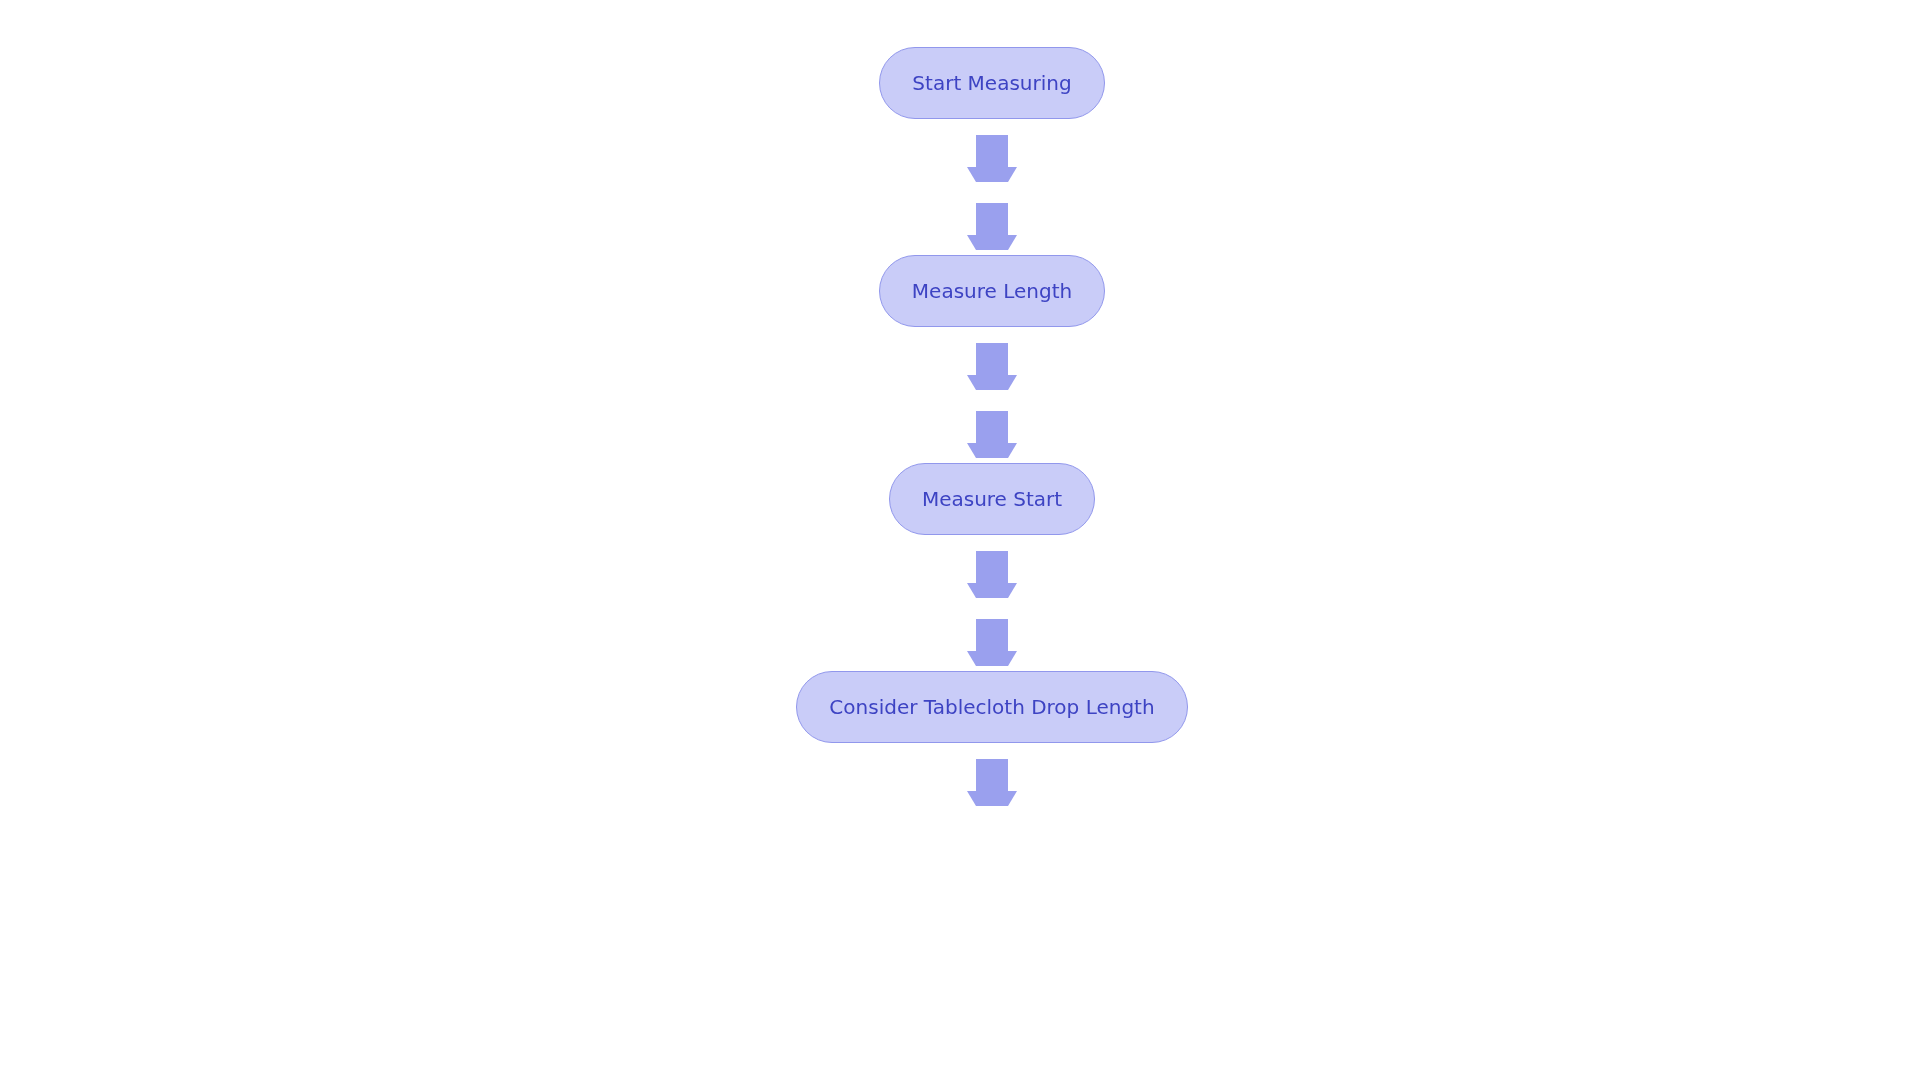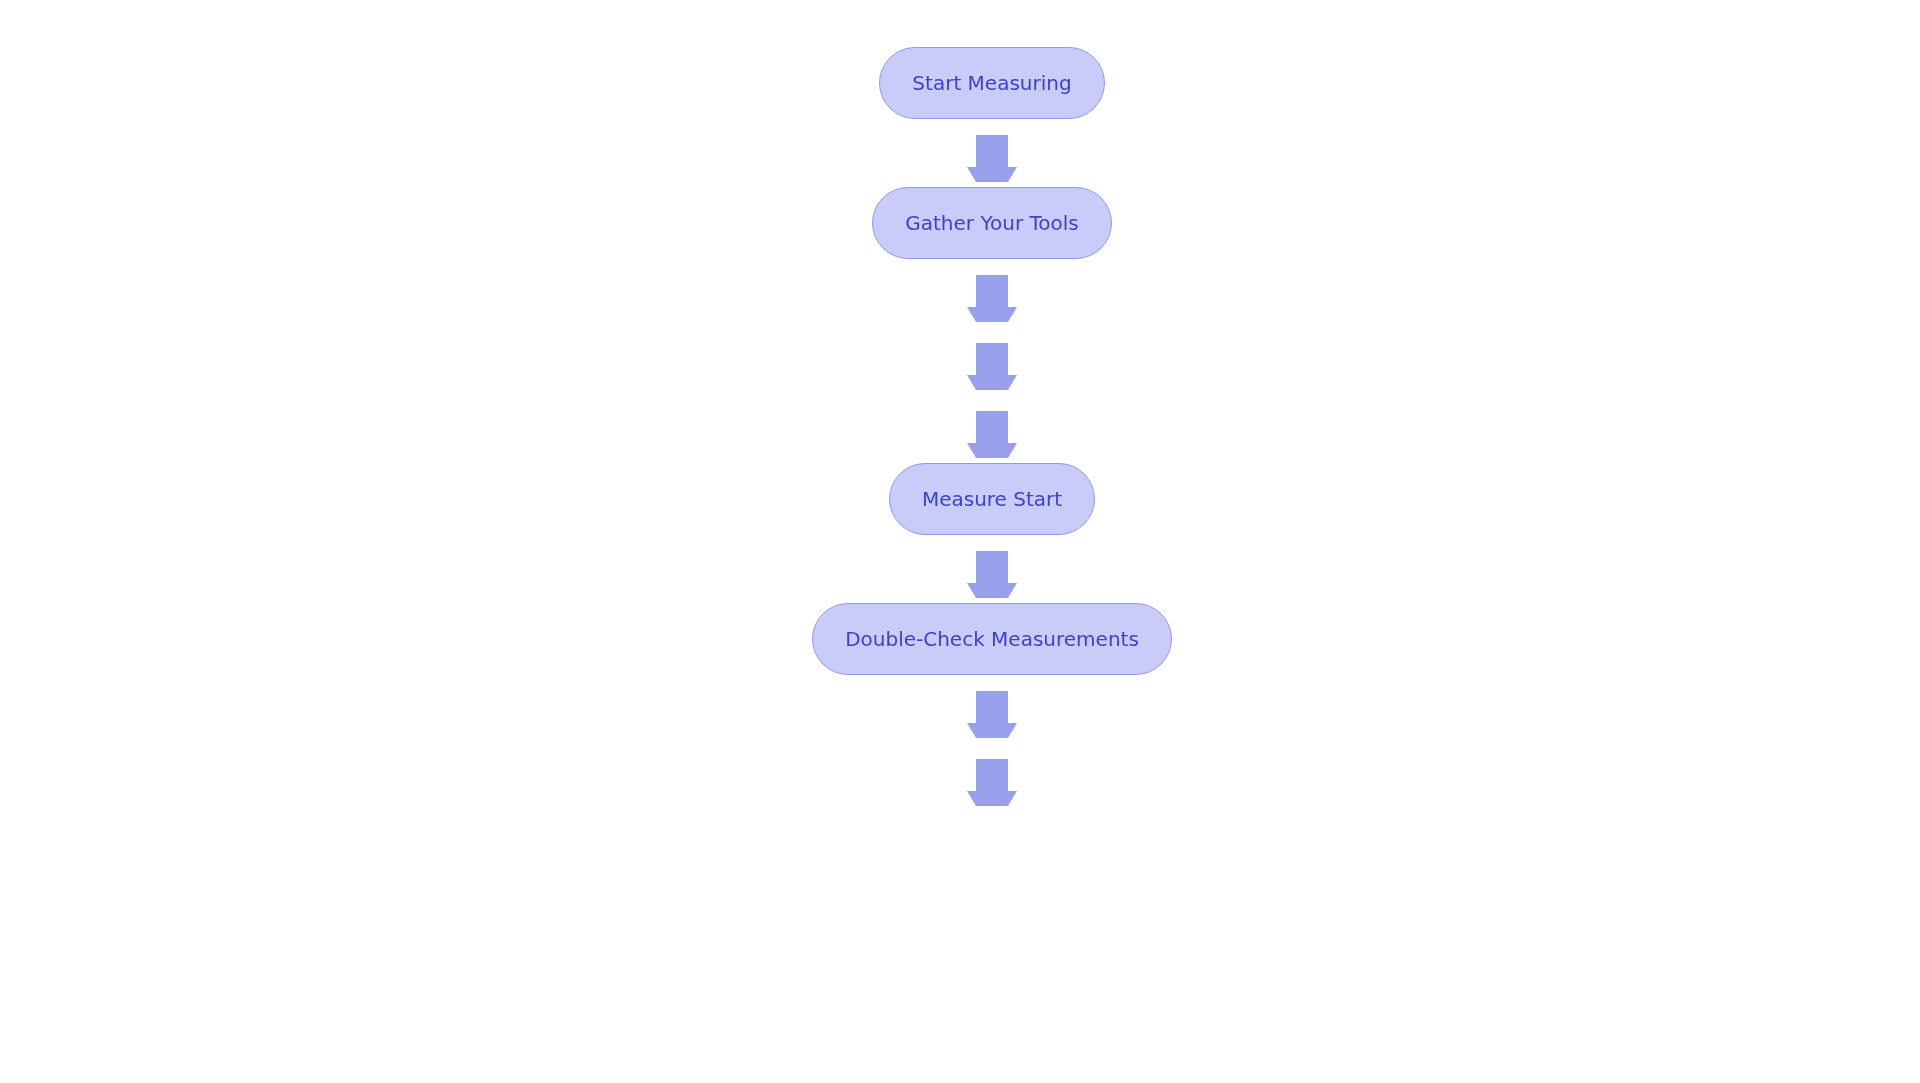--- a/index.html
+++ b/index.html
@@ -66,53 +66,53 @@
 
 <div class="page">
 
   <div class="flow-node">Start Measuring</div>
 
   <div class="flow-arrow">
     <div class="arrow-line"></div>
     <div class="arrow-head"></div>
   </div>
 
-  <div class="flow-node">Gather Your Tools</div>
 
   <div class="flow-arrow">
     <div class="arrow-line"></div>
     <div class="arrow-head"></div>
   </div>
 
+  <div class="flow-node">Measure Length</div>
 
   <div class="flow-arrow">
     <div class="arrow-line"></div>
     <div class="arrow-head"></div>
   </div>
 
 
   <div class="flow-arrow">
     <div class="arrow-line"></div>
     <div class="arrow-head"></div>
   </div>
 
   <div class="flow-node">Measure Start</div>
 
   <div class="flow-arrow">
     <div class="arrow-line"></div>
     <div class="arrow-head"></div>
   </div>
 
-  <div class="flow-node">Double-Check Measurements</div>
 
   <div class="flow-arrow">
     <div class="arrow-line"></div>
     <div class="arrow-head"></div>
   </div>
 
+  <div class="flow-node">Consider Tablecloth Drop Length</div>
 
   <div class="flow-arrow">
     <div class="arrow-line"></div>
     <div class="arrow-head"></div>
   </div>
 
 
 </div>
 
 </body></html>

